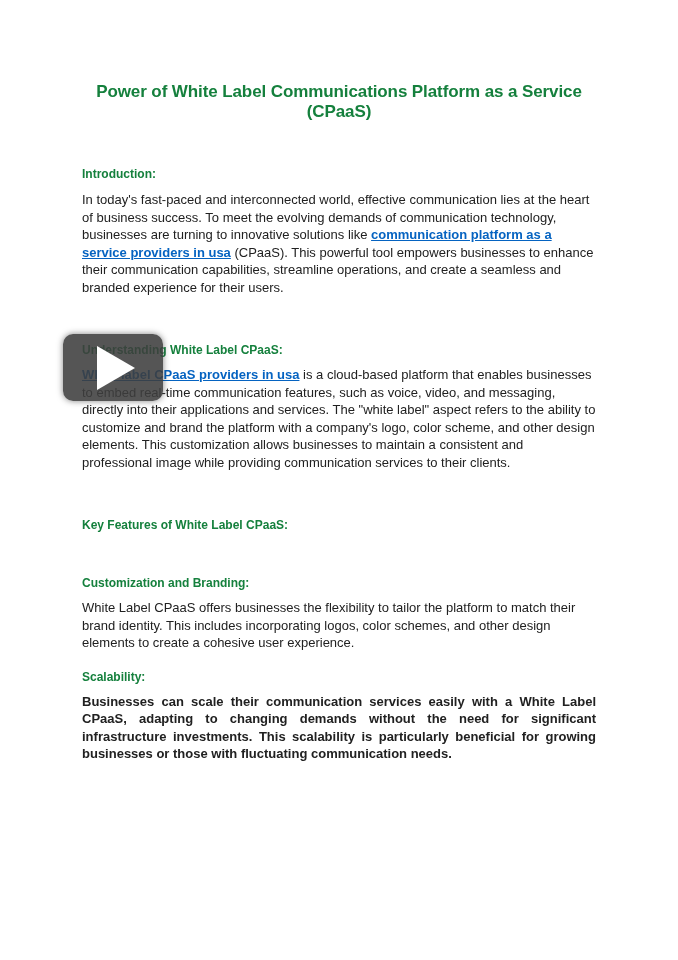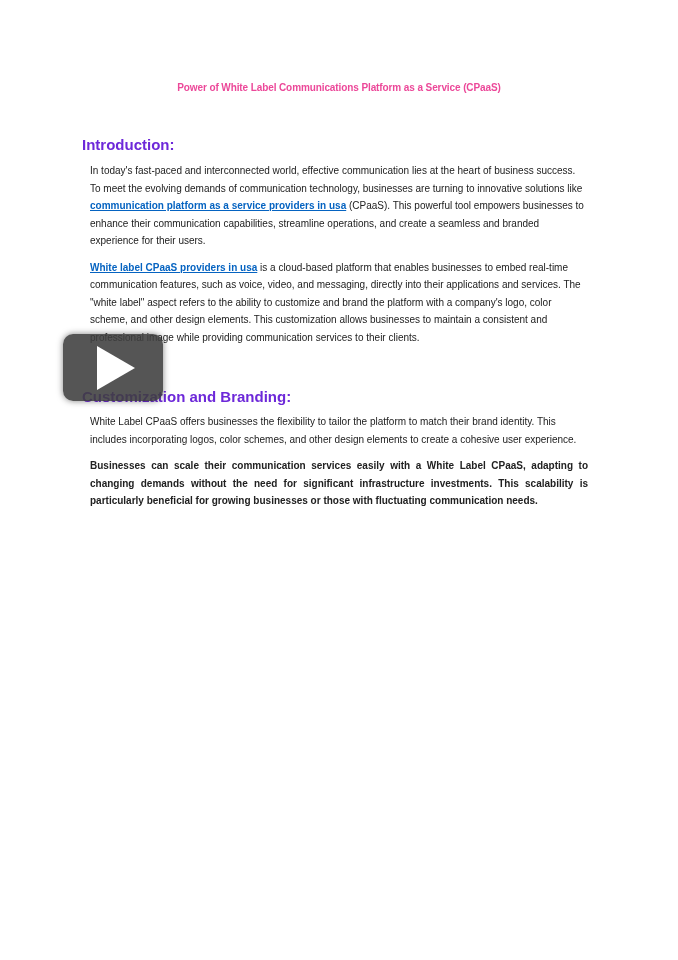--- a/index.html
+++ b/index.html
@@ -17,37 +17,37 @@
     color: #212121;
   }
   .content {
     position: absolute;
     left: 82px;
     top: 0;
     width: 514px;
   }
   .doc-title {
     margin: 82px 0 0 0;
-    font-size: 10px;
+    font-size: 17px;
     font-weight: bold;
     text-align: center;
-    color: #ec4899;
+    color: #15803d;
     letter-spacing: -0.1px;
   }
   .h-heading {
-    font-size: 15px;
+    font-size: 12px;
     font-weight: bold;
-    color: #6d28d9;
+    color: #15803d;
     margin: 0;
     line-height: 14px;
   }
   .para {
-    font-size: 10px;
+    font-size: 13px;
     line-height: 17.5px;
-    margin: 8px;
+    margin: 0;
     color: #212121;
     text-align: left;
   }
   .para.justified {
     text-align: justify;
     font-weight: bold;
   }
   .doc-link {
     color: #0563C1;
     font-weight: bold;
@@ -98,28 +98,31 @@
 <div class="page">
 
   <div class="content">
 
     <h1 class="doc-title">Power of White Label Communications Platform as a Service (CPaaS)</h1>
 
     <h2 class="h-heading m-intro-h">Introduction:</h2>
 
     <p class="para m-intro-p"><span>In today's fast-paced and interconnected world, effective communication lies at the heart of business success. To meet the evolving demands of communication technology, businesses are turning to innovative solutions like </span><span class="doc-link">communication platform as a service providers in usa</span><span> (CPaaS). This powerful tool empowers businesses to enhance their communication capabilities, streamline operations, and create a seamless and branded experience for their users.</span></p>
 
+    <h2 class="h-heading m-underst-h">Understanding White Label CPaaS:</h2>
 
     <p class="para m-underst-p"><span class="doc-link">White label CPaaS providers in usa</span><span> is a cloud-based platform that enables businesses to embed real-time communication features, such as voice, video, and messaging, directly into their applications and services. The "white label" aspect refers to the ability to customize and brand the platform with a company's logo, color scheme, and other design elements. This customization allows businesses to maintain a consistent and professional image while providing communication services to their clients.</span></p>
 
+    <h2 class="h-heading m-keyfeat-h">Key Features of White Label CPaaS:</h2>
 
     <h2 class="h-heading m-custom-h">Customization and Branding:</h2>
 
     <p class="para m-custom-p">White Label CPaaS offers businesses the flexibility to tailor the platform to match their brand identity. This includes incorporating logos, color schemes, and other design elements to create a cohesive user experience.</p>
 
+    <h2 class="h-heading m-scal-h">Scalability:</h2>
 
     <p class="para justified m-scal-p">Businesses can scale their communication services easily with a White Label CPaaS, adapting to changing demands without the need for significant infrastructure investments. This scalability is particularly beneficial for growing businesses or those with fluctuating communication needs.</p>
 
 
 
 
   </div>
 
   <div class="play-overlay">
     <div class="play-triangle"></div>

